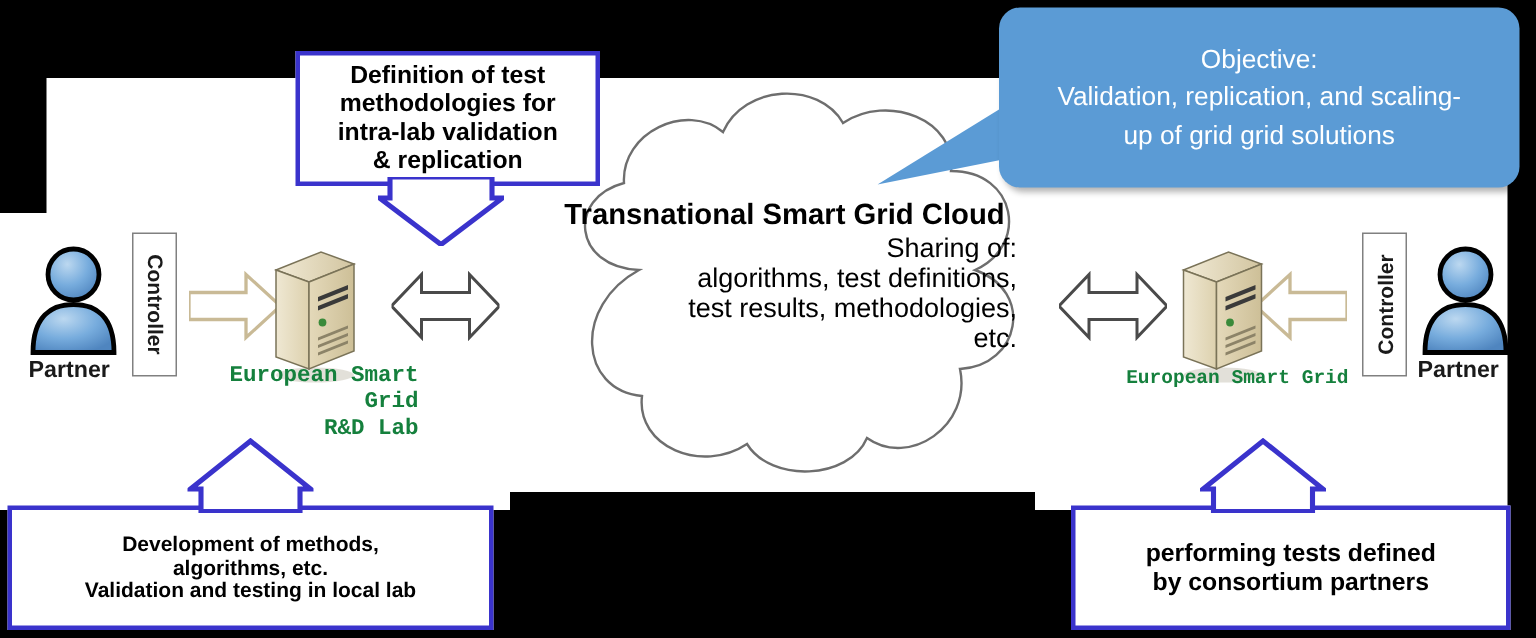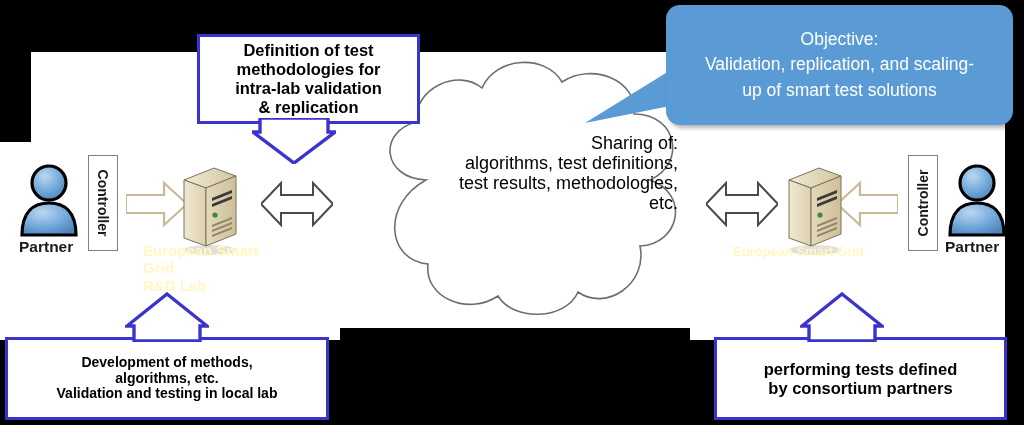--- a/index.html
+++ b/index.html
@@ -46,21 +46,21 @@
     position:absolute;left:585px;top:55px;width:110px;height:75px;z-index:5;
   }
 
   
   .callout{
     position:absolute;background:#ffffff;border:3px solid #3a33cc;
     box-sizing:border-box;color:#000;text-align:center;
     display:flex;align-items:center;justify-content:center;
     line-height:1.14;z-index:7;
   }
-  #cal-top{left:197px;top:34px;width:223px;height:90px;font-size:16.5px;font-weight:bold;}
+  #cal-top{left:197px;top:34px;width:203px;height:90px;font-size:16.5px;font-weight:bold;}
   #cal-bl {left:5px;  top:337px;width:324px;height:83px;font-size:14px;font-weight:bold;}
   #cal-br {left:714px;top:337px;width:293px;height:83px;font-size:16.5px;font-weight:bold;}
 
   .tail{position:absolute;z-index:8;}
   #tail-top{left:252px;top:118px;width:84px;height:46px;}
   #tail-bl {left:125px;top:292px;width:84px;height:50px;}
   #tail-br {left:800px;top:292px;width:84px;height:50px;}
 
   
   .person{position:absolute;width:66px;height:74px;z-index:4;}
@@ -86,22 +86,22 @@
     display:block;
   }
   #ctrl-left  span{transform:rotate(90deg);}
   #ctrl-right span{transform:rotate(-90deg);}
 
   .server{position:absolute;width:60px;height:90px;z-index:4;}
   #server-left {left:180px;top:166px;}
   #server-right{left:785px;top:166px;}
 
   .server-label{
-    position:absolute;text-align:left;font-size:14.5px;font-weight:bold;
-    color:#fef9c3;line-height:1.16;z-index:4;
+    position:absolute;text-align:right;font-size:14.5px;font-weight:bold;
+    color:#15803d;line-height:1.16;z-index:4;font-family:Liberation Mono, monospace;
   }
   #server-label-left {left:143px;top:242px;width:136px;font-size:15px;}
   #server-label-right{left:733px;top:244px;width:166px;font-size:13px;}
 
   
   .flowarrow{position:absolute;z-index:3;}
   #arrow-tan-left  {left:126px;top:180px;width:62px;height:48px;}
   #arrow-tan-right {left:836px;top:180px;width:62px;height:48px;}
   #arrow-dbl-left  {left:261px;top:180px;width:72px;height:48px;}
   #arrow-dbl-right {left:706px;top:180px;width:72px;height:48px;}
@@ -127,34 +127,35 @@
                C 348 62, 356 112, 320 128
                C 360 142, 350 192, 310 194
                C 318 232, 276 260, 248 240
                C 236 268, 184 270, 168 244
                C 138 264, 94 246, 98 212
                C 56 208, 52 152, 96 128 Z" fill="none" stroke="#6e6e6e" stroke-width="1.6"></path>
     </svg>
   </div>
 
   <div id="cloud-text">
+    <div class="hdr">Transnational Smart Grid Cloud</div>
     <div class="sub">Sharing of:</div>
     <div class="sub">algorithms, test definitions,</div>
     <div class="sub">test results, methodologies,</div>
     <div class="sub">etc.</div>
   </div>
 
   <svg id="objective-tail" viewBox="0 0 110 75" xmlns="http://www.w3.org/2000/svg">
     <polygon points="0,68 110,0 110,46" fill="#5b9bd5"></polygon>
   </svg>
   <div id="objective">
     <div>
       <div>Objective:</div>
       <div>Validation, replication, and scaling-</div>
-      <div>up of smart test solutions</div>
+      <div>up of grid grid solutions</div>
     </div>
   </div>
 
   <svg class="tail" id="tail-top" viewBox="0 0 84 46" xmlns="http://www.w3.org/2000/svg">
     <polygon points="8,0 8,14 1,14 42,45 83,14 76,14 76,0" fill="#ffffff" stroke="#3a33cc" stroke-width="3.4" stroke-linejoin="miter"></polygon>
   </svg>
   <div class="callout" id="cal-top">
     <div>
       <div>Definition of test</div>
       <div>methodologies for</div>

